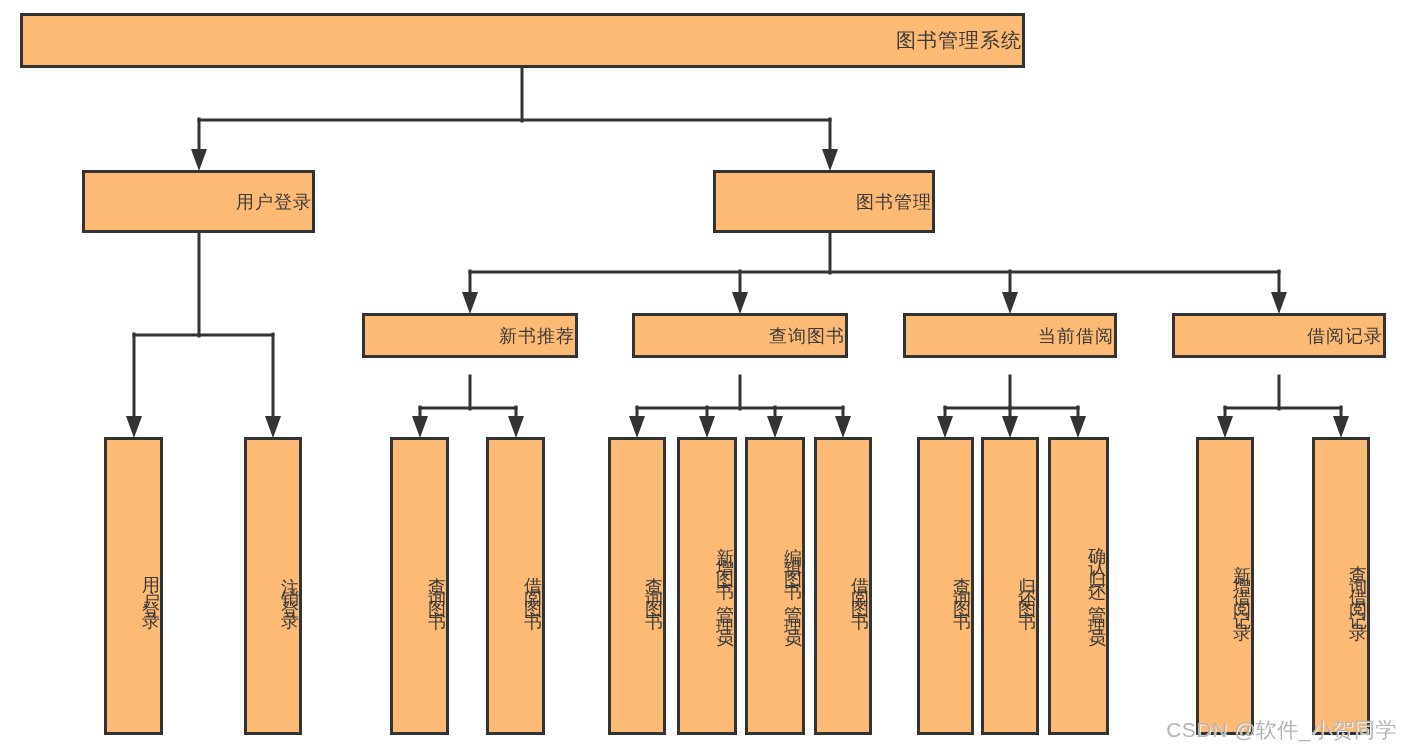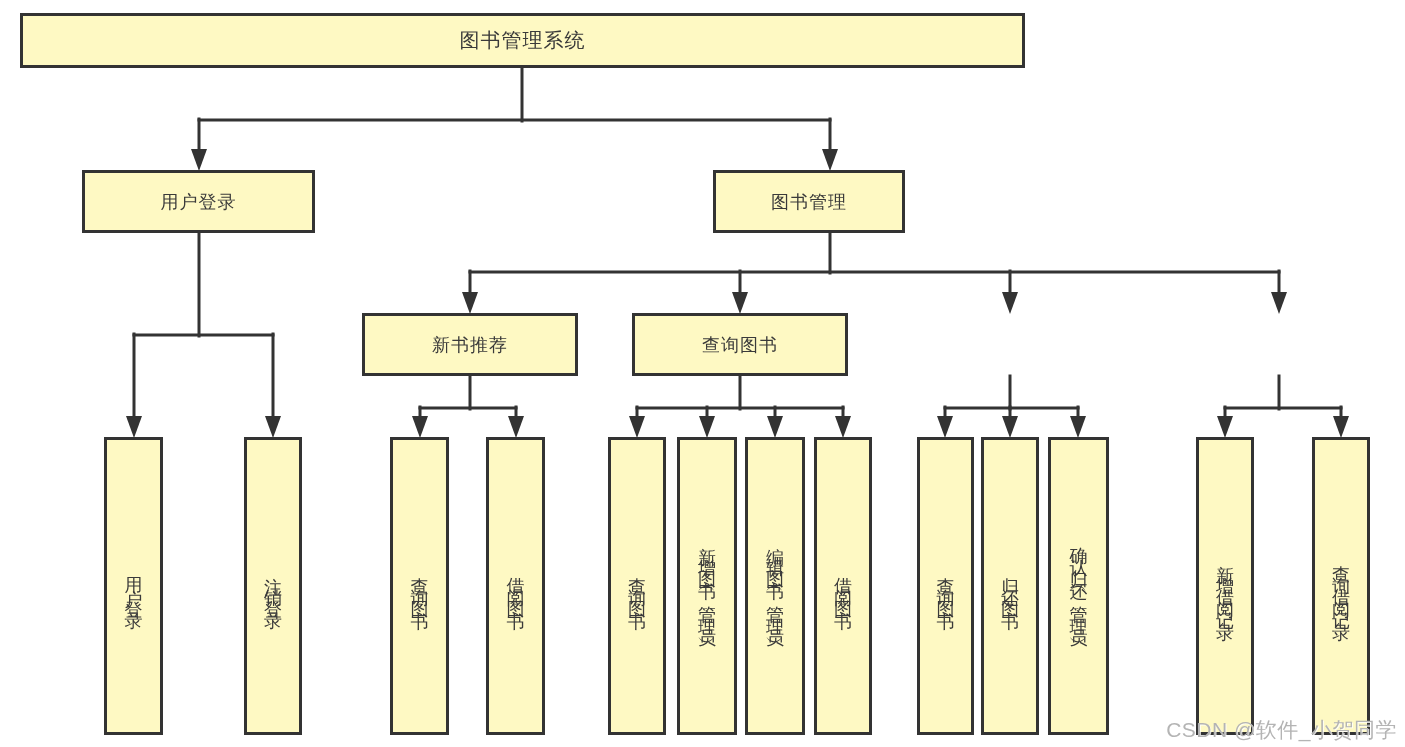--- a/index.html
+++ b/index.html
@@ -7,30 +7,30 @@
     position:relative;
     width:1405px;height:747px;
     background:#ffffff;
     font-family:"Liberation Sans","DejaVu Sans",sans-serif;
     overflow:hidden;
   }
   .wires{position:absolute;left:0;top:0;z-index:1;}
   .box{
     position:absolute;
     box-sizing:border-box;
-    background:#fef9c3;
+    background:#fdba74;
     border:3px solid #333333;
-    display:flex;align-items:center;justify-content:center;
+    display:flex;align-items:center;justify-content:flex-end;
     z-index:2;
   }
   .hlabel{
     font-size:18px;color:#3a3a3a;letter-spacing:1px;white-space:nowrap;
   }
   .root .hlabel{font-size:20px;}
-  .lv{top:313px;height:63px;}
+  .lv{top:313px;height:45px;}
   .leaf{top:437px;height:298px;}
   .vlabel{
     display:block;
     writing-mode:vertical-lr;
     text-orientation:mixed;
     font-size:18px;
     color:#3a3a3a;
     letter-spacing:0.65em;
     line-height:1;
   }
@@ -116,29 +116,35 @@
     </g>
   </svg>
 
   <div class="box root" style="left:20px;top:13px;width:1005px;height:55px">
     <span class="hlabel">图书管理系统</span>
   </div>
 
   <div class="box" style="left:82px;top:170px;width:233px;height:63px">
     <span class="hlabel">用户登录</span>
   </div>
-  <div class="box" style="left:713px;top:170px;width:192px;height:63px">
+  <div class="box" style="left:713px;top:170px;width:222px;height:63px">
     <span class="hlabel">图书管理</span>
   </div>
 
   <div class="box lv" style="left:362px;width:216px">
     <span class="hlabel">新书推荐</span>
   </div>
   <div class="box lv" style="left:632px;width:216px">
     <span class="hlabel">查询图书</span>
+  </div>
+  <div class="box lv" style="left:903px;width:214px">
+    <span class="hlabel">当前借阅</span>
+  </div>
+  <div class="box lv" style="left:1172px;width:214px">
+    <span class="hlabel">借阅记录</span>
   </div>
 
   <div class="box leaf" style="left:104px;width:59px">
     <span class="vlabel">用户登录</span>
   </div>
   <div class="box leaf" style="left:244px;width:58px">
     <span class="vlabel">注销登录</span>
   </div>
 
   <div class="box leaf" style="left:390px;width:59px">

